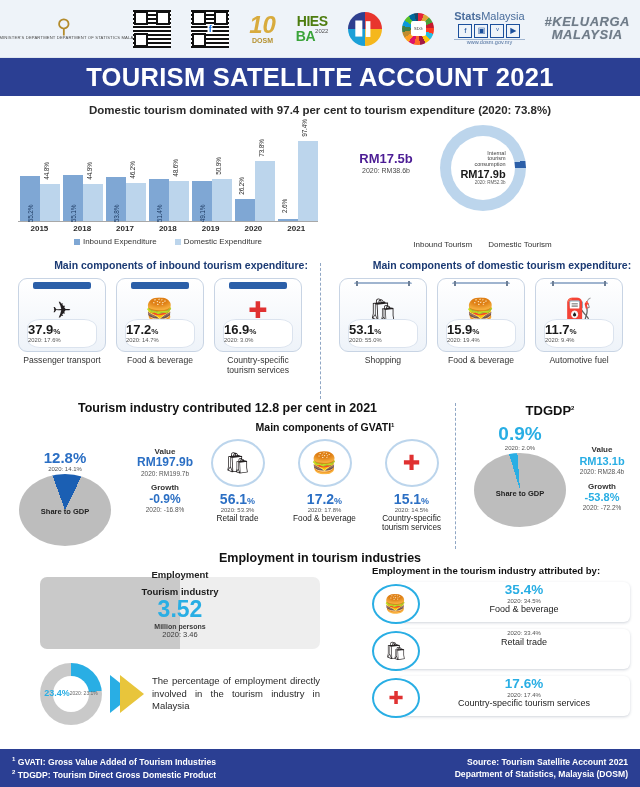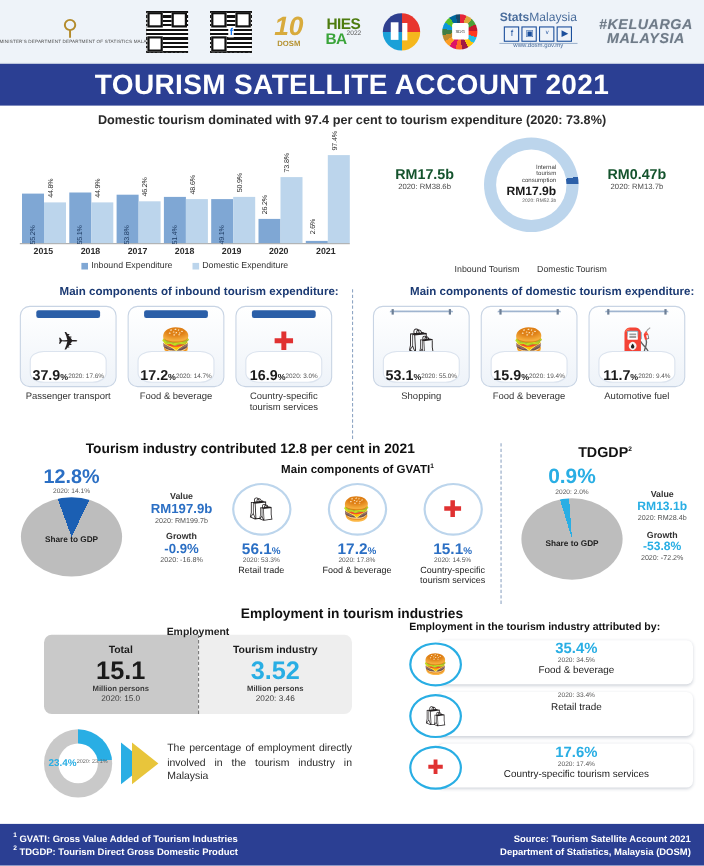--- a/index.html
+++ b/index.html
@@ -75,51 +75,51 @@
   .donut{position:absolute;left:110px;top:2px;width:86px;height:86px;border-radius:50%;
      background:conic-gradient(from 80deg,#2b5fa8 0 2.6%, #bcd5ec 2.6% 100%);
      display:flex;align-items:center;justify-content:center;}
   .donut::after{content:"";position:absolute;width:64px;height:64px;border-radius:50%;background:#fff;}
   .dcenter{position:relative;z-index:2;text-align:right;line-height:1.05;}
   .dcenter .cap{font-size:5.5px;color:#3c3c3c;}
   .dcenter .big{font-size:11px;font-weight:bold;color:#1a1a1a;margin-top:1px;}
   .dcenter .sm{font-size:4.5px;color:#5a5a5a;}
   .dleft{position:absolute;left:2px;top:28px;text-align:center;width:108px;}
   .dright{position:absolute;right:2px;top:28px;text-align:center;width:108px;}
-  .dval{font-size:13px;font-weight:bold;color:#14532d;}
+  .dval{font-size:13px;font-weight:bold;color:#4c1d95;}
   .dsub{font-size:7px;color:#4a4a4a;margin-top:1px;}
   .dlegend{position:absolute;left:0;right:0;bottom:4px;display:flex;justify-content:center;gap:16px;font-size:8px;color:#333;}
   .sw.it{background:#2b5fa8}.sw.dt{background:#bcd5ec}
 
   
   .sec2{position:relative;height:142px;}
   .vdiv{position:absolute;left:320px;top:4px;bottom:2px;border-left:1.6px dashed #8fa6c4;}
   .halfhead{text-align:center;font-size:10.5px;font-weight:bold;color:#1b3a73;padding-left:42px;}
   .cards{display:flex;justify-content:center;gap:10px;margin-top:7px;}
   .card{width:88px;}
   .jar{position:relative;height:72px;border:1.4px solid #c8d4e4;border-radius:9px;
        background:linear-gradient(180deg,#ffffff,#eef3f9);overflow:hidden;}
   .lid{position:absolute;top:3px;left:14px;right:14px;height:7px;background:#2b5fa8;border-radius:2px;}
   .lid.thin{background:none;border-top:2px solid #9fb4cf;}
   .lid.thin::before,.lid.thin::after{content:"";position:absolute;top:-3px;width:2px;height:5px;background:#6d7f96;}
   .lid.thin::before{left:2px}.lid.thin::after{right:2px}
   .ico{position:absolute;top:14px;left:0;right:0;height:34px;display:flex;align-items:center;justify-content:center;font-size:23px;}
   .bubble{position:absolute;left:8px;right:8px;bottom:3px;height:27px;background:#fff;border:1px solid #dbe3ee;
-          border-radius:13px/9px;display:flex;flex-direction:row;align-items:flex-end;justify-content:center;line-height:1;}
+          border-radius:13px/9px;display:flex;flex-direction:column;align-items:flex-start;justify-content:center;line-height:1;}
   .bubble .pv{font-size:13px;font-weight:bold;color:#1a1a1a;}
   .bubble .pv em{font-size:8px;font-style:normal;}
   .bubble .py{font-size:5.8px;color:#555;margin-top:1.5px;}
   .clabel{text-align:center;font-size:8.6px;color:#333;margin-top:4px;line-height:1.15;}
 
   
   .sec3{position:relative;height:150px;}
   .s3title{text-align:center;font-size:12.5px;font-weight:bold;color:#111;}
   .vdiv3{position:absolute;left:455px;top:2px;bottom:2px;border-left:1.6px dashed #8fa6c4;}
   .pieblock{position:absolute;left:10px;top:22px;width:110px;text-align:center;}
-  .pct{font-size:18px;font-weight:bold;color:#2b6fc4;}
+  .pct{font-size:15px;font-weight:bold;color:#2b6fc4;margin-top:26px;}
   .pctsub{font-size:6px;color:#555;}
   .pie{position:relative;width:92px;height:72px;margin:2px auto 0;border-radius:50%;
        background:conic-gradient(from 340deg,#1b5fb3 0 12.8%, #bdbdbd 12.8% 100%);}
   .pie span{position:absolute;left:0;right:0;top:50%;transform:translateY(-30%);
             font-size:7.5px;color:#222;font-weight:bold;}
   .vgblock{position:absolute;left:122px;top:46px;width:86px;text-align:center;line-height:1.15;}
   .vgblock .k{font-size:8px;color:#333;font-weight:bold;}
   .vgblock .v{font-size:12px;font-weight:bold;color:#2b6fc4;}
   .vgblock .s{font-size:6.5px;color:#555;}
   .gvhead{position:absolute;left:200px;top:20px;width:250px;text-align:center;font-size:10.5px;font-weight:bold;color:#111;}
@@ -326,24 +326,20 @@
       </div>
       <div class="donut">
         <div class="dcenter">
           <div class="cap">Internal</div>
           <div class="cap">tourism</div>
           <div class="cap">consumption</div>
           <div class="big">RM17.9b</div>
           <div class="sm">2020: RM52.3b</div>
         </div>
       </div>
-      <div class="dright">
-        <div class="dval">RM0.47b</div>
-        <div class="dsub">2020: RM13.7b</div>
-      </div>
       <div class="dlegend">
         <div><span class="sw it"></span><span>Inbound Tourism</span></div>
         <div><span class="sw dt"></span><span>Domestic Tourism</span></div>
       </div>
     </div>
   </div>
 
   <div class="sec2">
     <div class="vdiv"></div>
     <div style="position:absolute;left:0;top:0;width:320px">
@@ -491,26 +487,20 @@
       </div>
     </div>
   </div>
 
   <div class="sec4">
     <div class="s4title">Employment in tourism industries</div>
 
     <div class="empbox">
       <div class="empcap">Employment</div>
       <div class="emphalf">
-        <div class="h">Total</div>
-        <div class="n">15.1</div>
-        <div class="u">Million persons</div>
-        <div class="y">2020: 15.0</div>
-      </div>
-      <div class="emphalf">
         <div class="h">Tourism industry</div>
         <div class="n blue">3.52</div>
         <div class="u">Million persons</div>
         <div class="y">2020: 3.46</div>
       </div>
     </div>
 
     <div class="pctblock">
       <div class="ringwrap">
         <div class="ring"></div>

